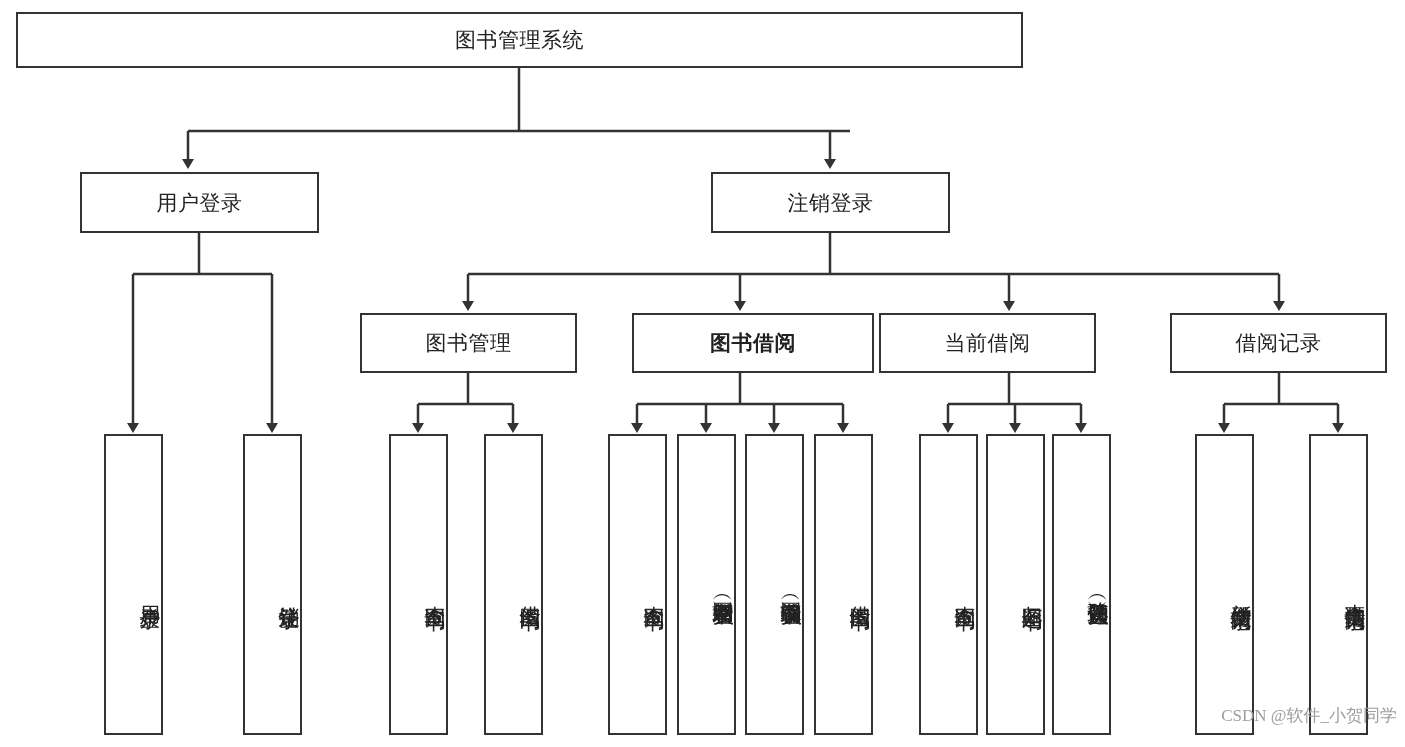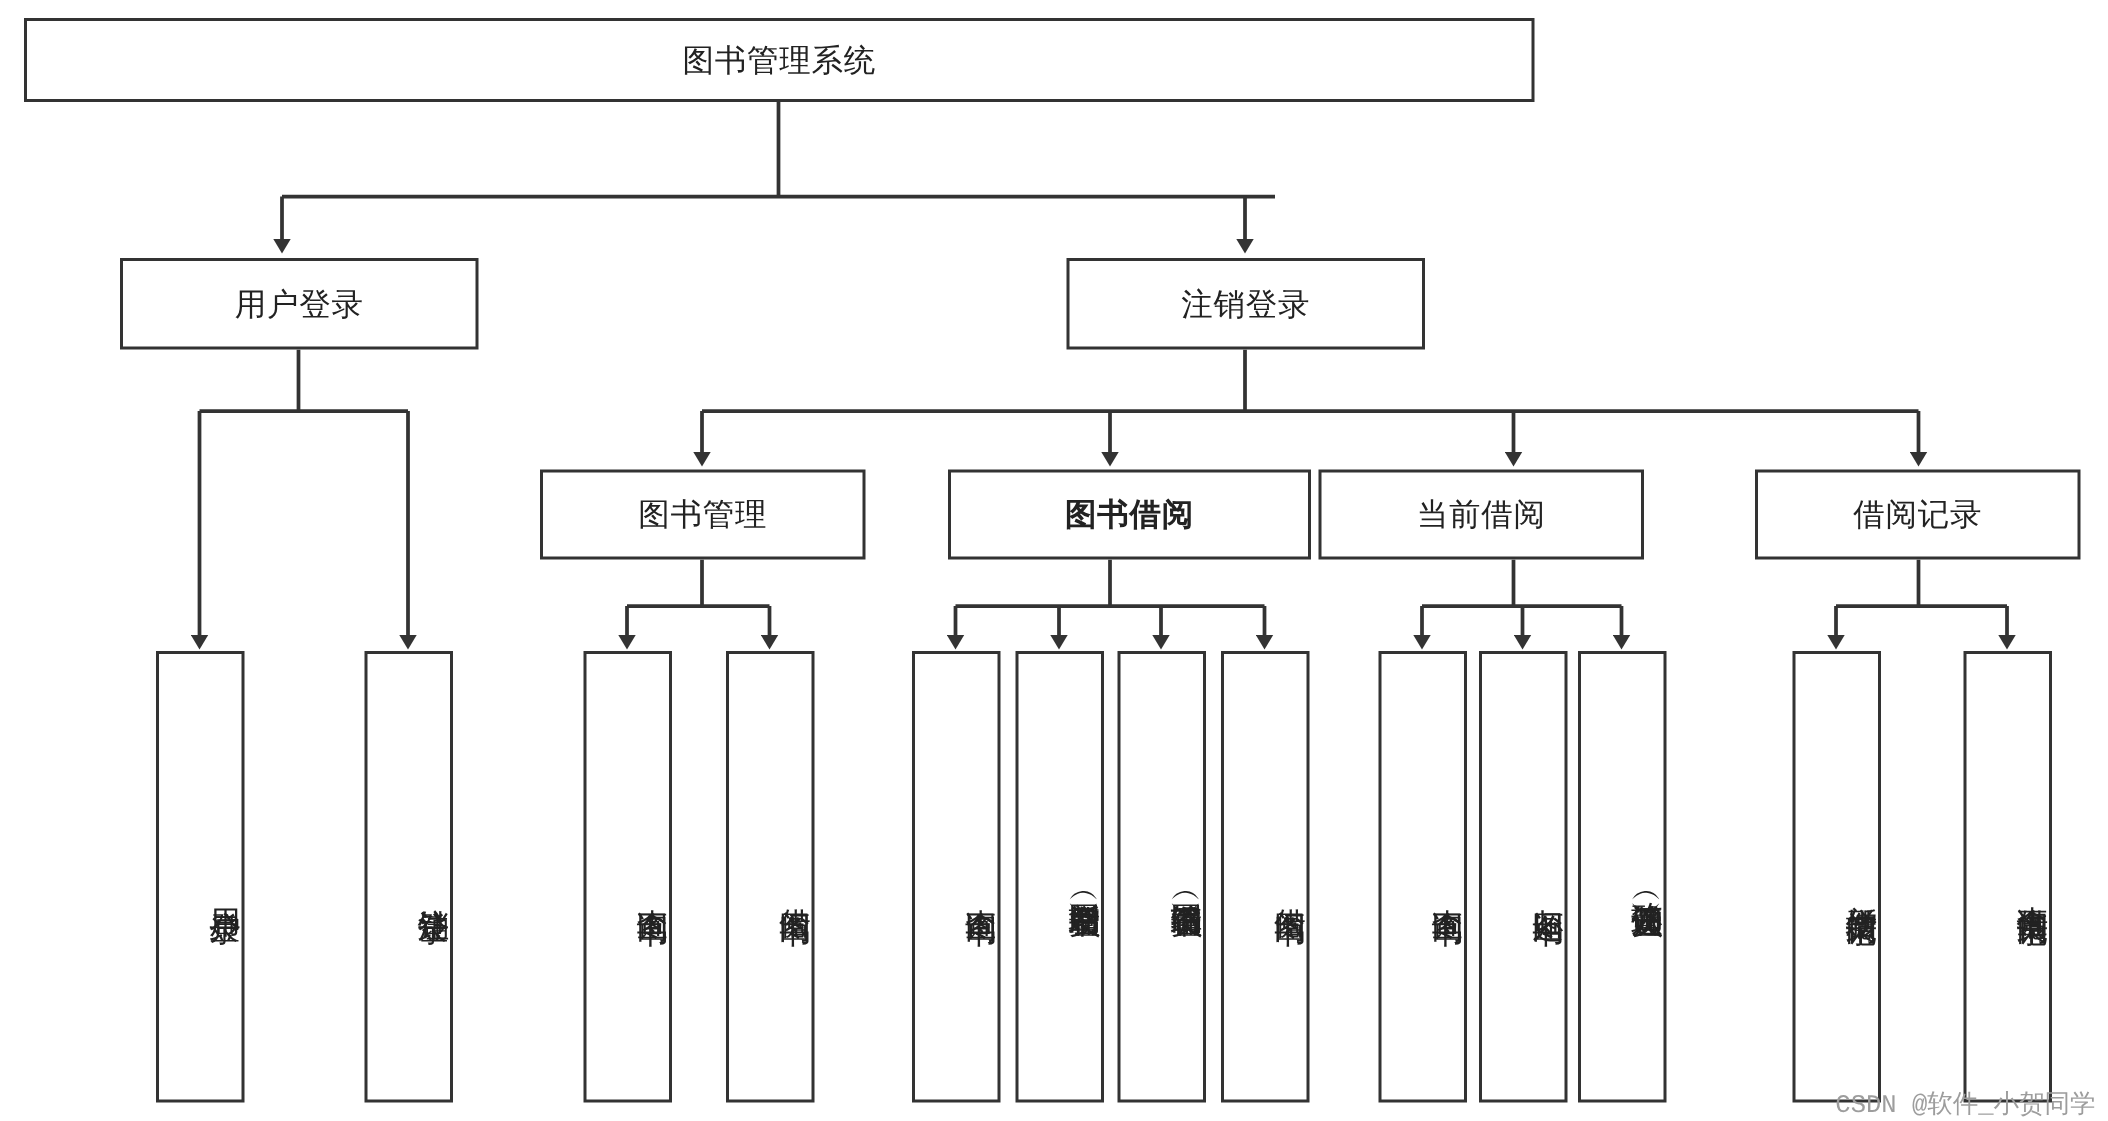--- a/index.html
+++ b/index.html
@@ -51,24 +51,24 @@
     padding-top: 14px;
     white-space: nowrap;
   }
   .node.vert.tall {
     padding-top: 6px;
     letter-spacing: 0.5px;
   }
   .watermark {
     position: absolute;
     right: 8px;
-    bottom: 0;
+    bottom: 20px;
     font-size: 17px;
     color: #9d9d9d;
-    font-family: Liberation Mono, monospace;
+    font-family: Liberation Serif, serif;
     white-space: nowrap;
   }
 </style>
 </head>
 <body>
 
 <div id="canvas">
 
   <svg id="wires" viewBox="0 0 1405 747" xmlns="http://www.w3.org/2000/svg">
     <defs>

